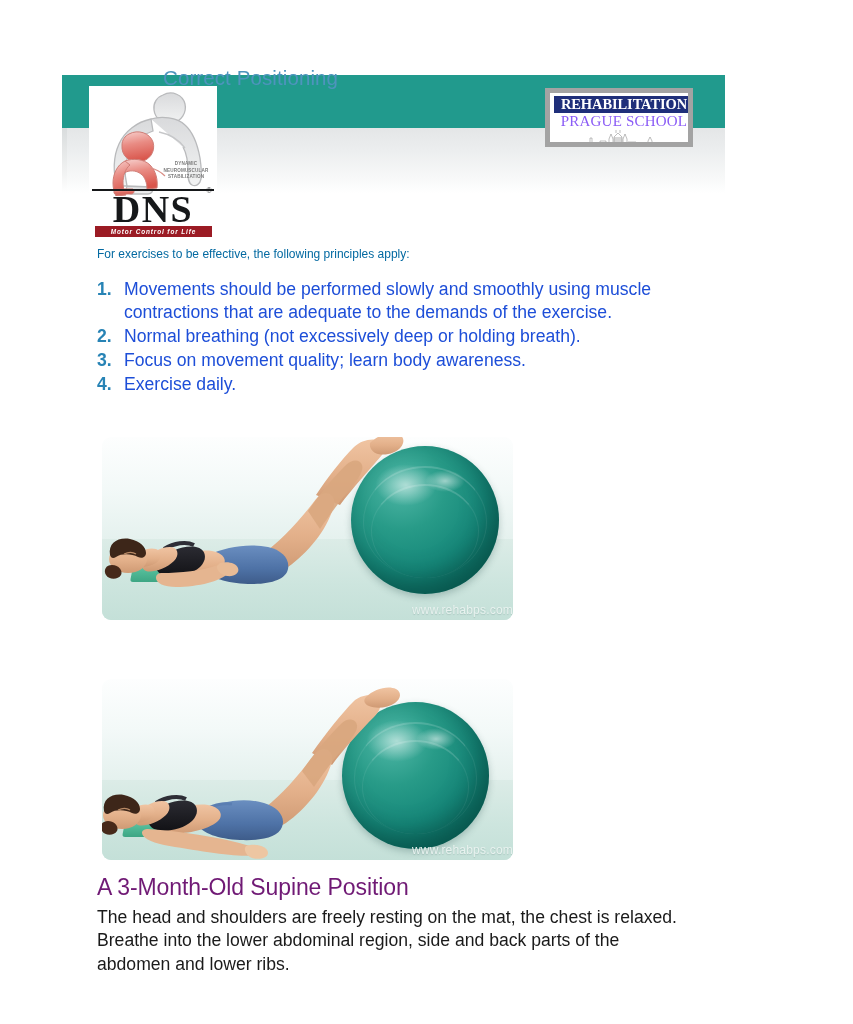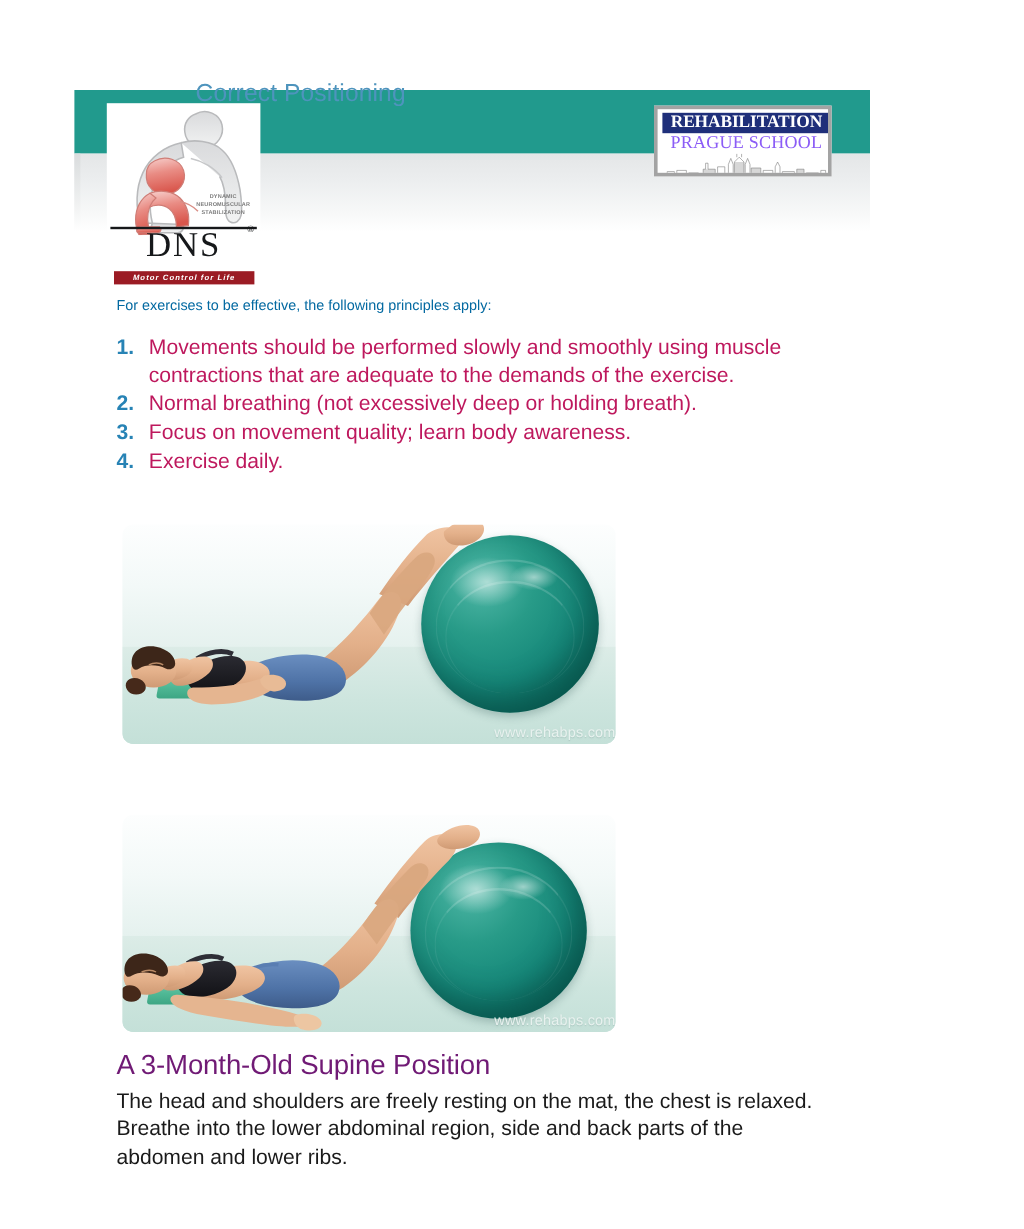--- a/index.html
+++ b/index.html
@@ -90,22 +90,22 @@
     letter-spacing: 0.15px;
     font-weight: 600;
   }
   .dns-word {
     position: absolute;
     left: 0;
     top: 104px;
     width: 128px;
     text-align: center;
     font-family: "Liberation Serif", serif;
-    font-size: 29px;
-    font-weight: 400;
+    font-size: 38px;
+    font-weight: 700;
     color: #16181a;
     letter-spacing: 1.5px;
     line-height: 1;
   }
   .dns-reg {
     position: absolute;
     right: 5px;
     top: 100px;
     font-size: 8px;
     color: #16181a;
@@ -138,21 +138,21 @@
   }
 
   
   #rps-logo {
     position: absolute;
     left: 545px;
     top: 88px;
     width: 148px;
     height: 59px;
     background: #ffffff;
-    border: 3px solid #a3a3a3;
+    border: 5px solid #a3a3a3;
     overflow: hidden;
   }
   .rps-band {
     position: absolute;
     left: 4px; top: 3px;
     width: 140px; height: 17px;
     background: #1f2f7a;
     color: #ffffff;
     font-family: "Liberation Serif", serif;
     font-size: 14.5px;
@@ -205,21 +205,21 @@
     width: 27px;
     flex: 0 0 27px;
     font-size: 17.6px;
     font-weight: 700;
     color: #2783b5;
     line-height: 1.31;
   }
   .principle-text {
     flex: 1;
     font-size: 17.6px;
-    color: #be185d;
+    color: #1d4ed8;
     line-height: 1.31;
   }
 
   
   .photo {
     position: absolute;
     border-radius: 9px;
     overflow: hidden;
     background: linear-gradient(to bottom, #fdfefe 0%, #f3f9f8 28%, #dfeeea 68%, #cfe6e0 100%);
   }

